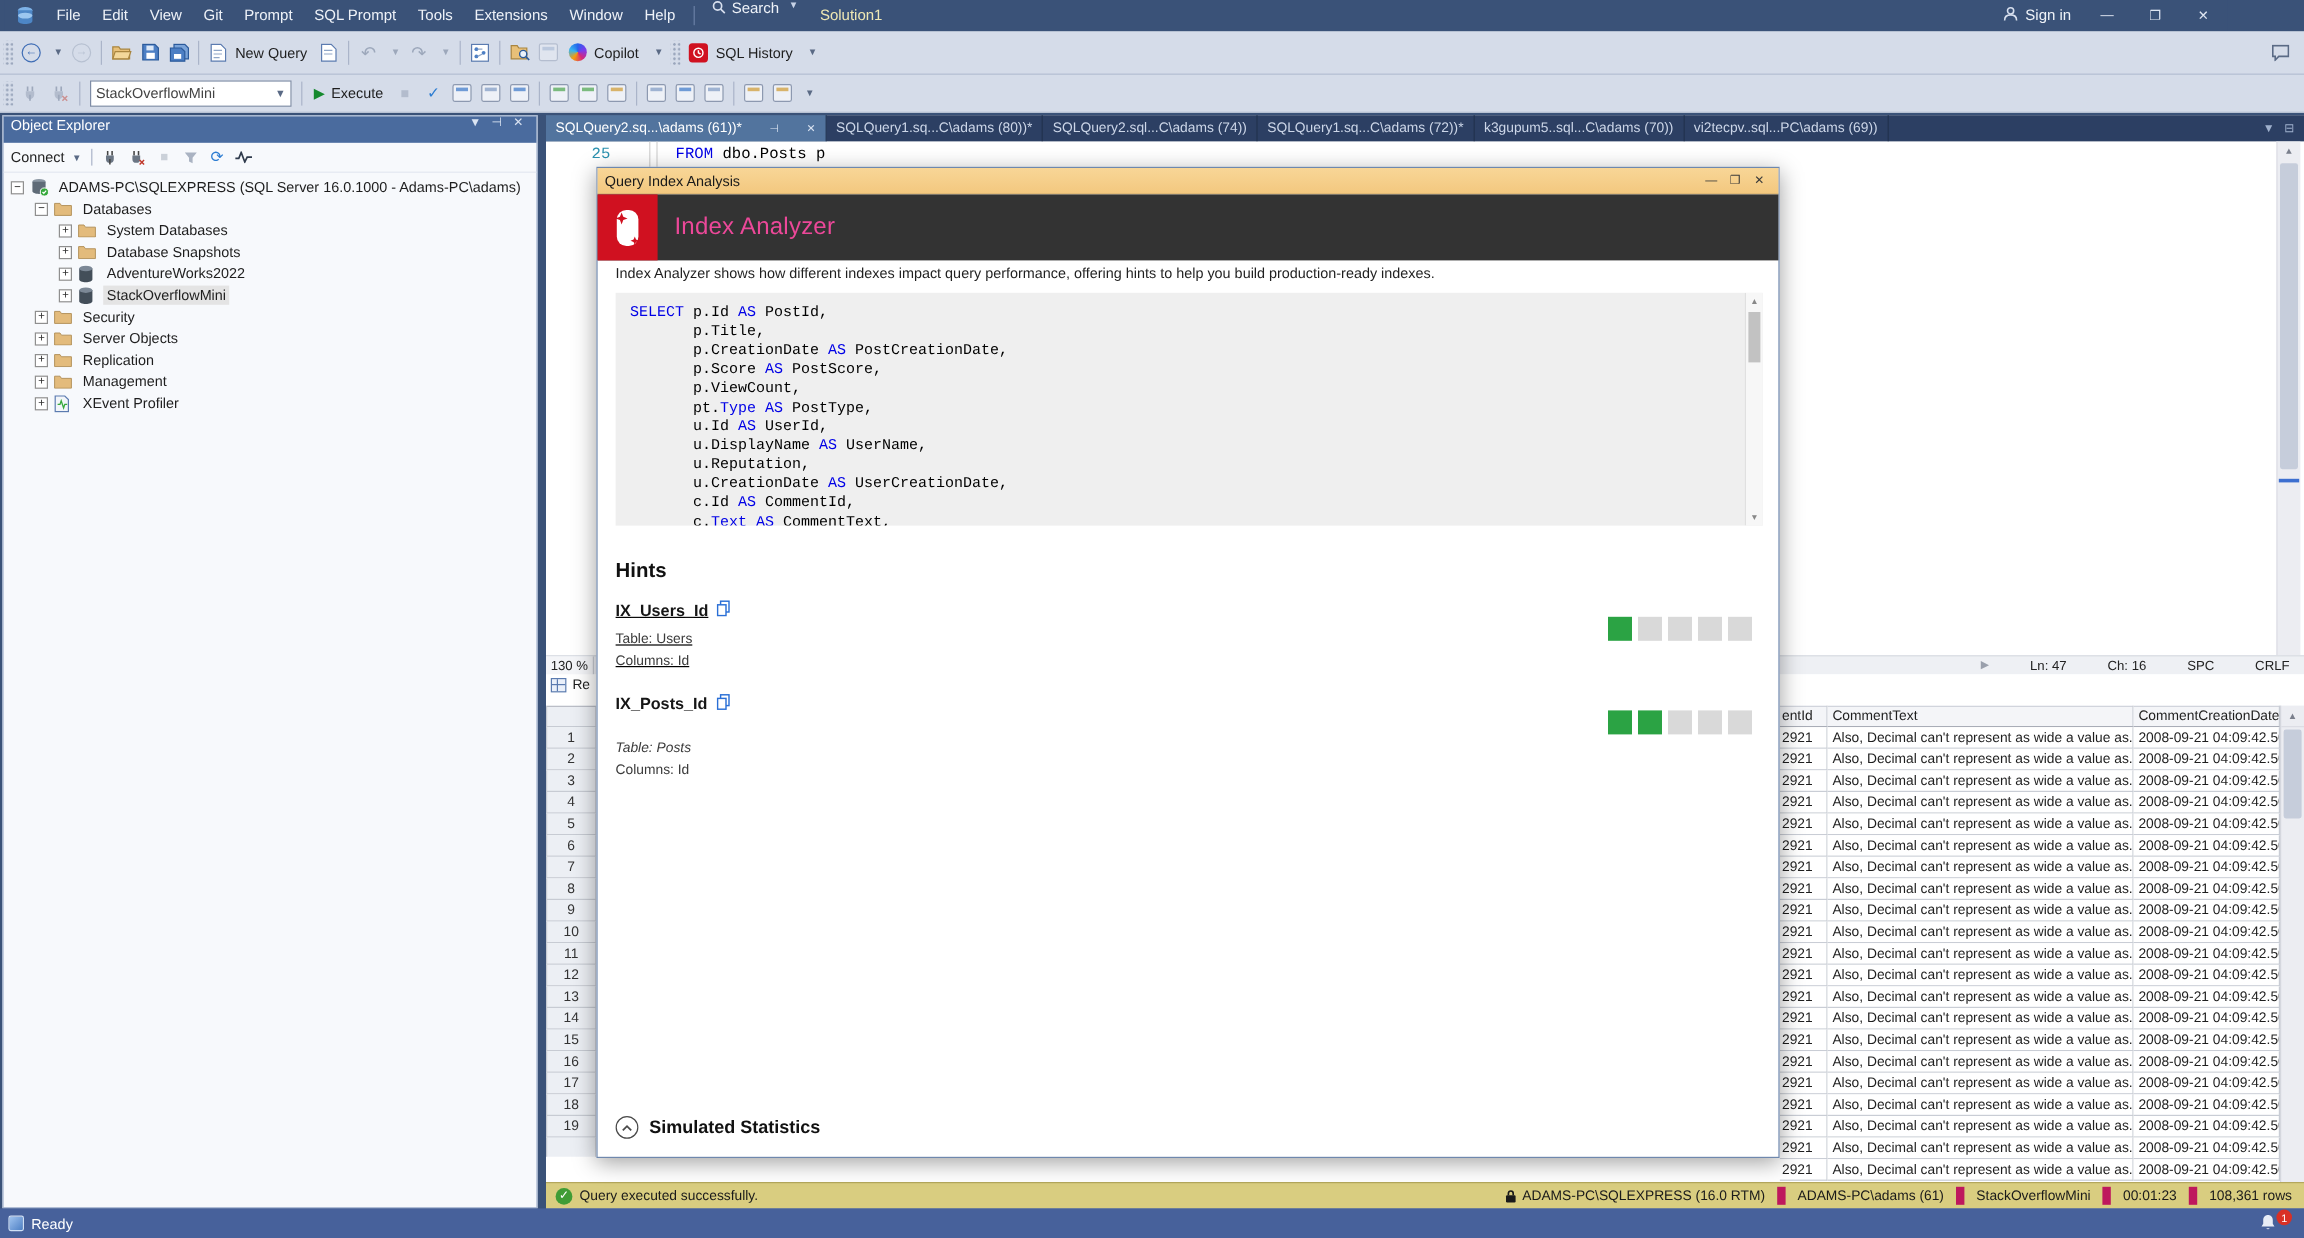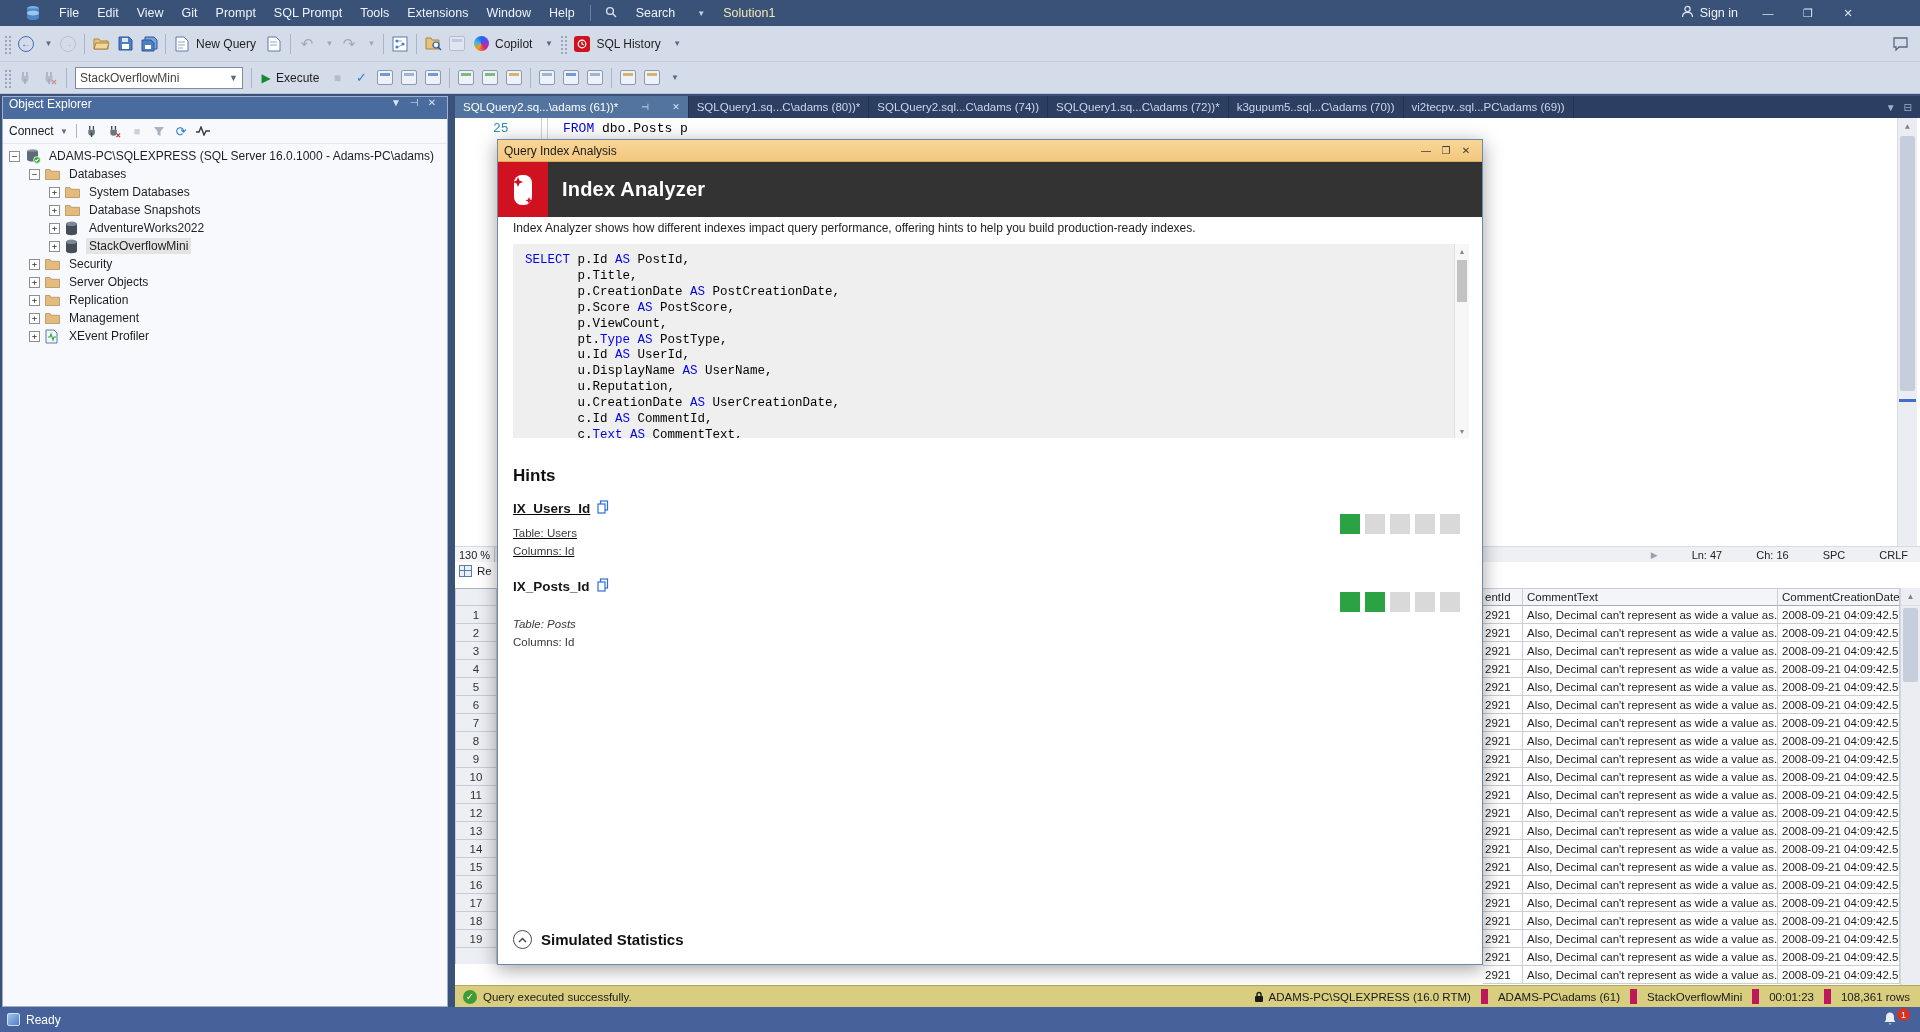--- a/index.html
+++ b/index.html
@@ -1,26 +1,26 @@
 <!DOCTYPE html>
 <html style="--menubar: #3a5278; --toolbar: #d5dce9; --oe-header: #4a6b9e; --tabstrip: #2c3f63; --tab-active: #52749e; --accent-red: #d01120; --keyword-blue: #0000e6; --green: #2ba344; --square-gray: #d9d9d9; --exec-bar: #d9cd80; --status-blue: #47619b; --dialog-title: #f8d697;"><head>
 <meta charset="utf-8">
 <style>
 *{margin:0;padding:0;box-sizing:border-box}
 html,body{width:1920px;height:1032px;overflow:hidden}
 body{font-family:"Liberation Sans","DejaVu Sans",sans-serif;background:#2f4568;-webkit-font-smoothing:antialiased}
 .app{position:relative;width:1920px;height:1032px;background:#3a5278}
 
 
-.menubar{position:absolute;left:16px;top:0;width:1852px;height:26px;background:var(--menubar,#3a5278);display:flex;align-items:center;color:#eef2f8;font-size:12.5px}
+.menubar{position:absolute;left:4px;top:0;width:1852px;height:26px;background:var(--menubar,#3a5278);display:flex;align-items:center;color:#eef2f8;font-size:12.5px}
 .app-icon{width:18px;height:18px;margin:0 8px 0 8px;flex:0 0 auto}
 .menu-items{display:flex;height:100%}
 .menu-item{padding:0 9px;display:flex;align-items:center;height:100%;cursor:default;white-space:nowrap}
 .menu-sep{width:1px;height:16px;background:#6a7fa6;margin:0 6px}
-.search-item{display:flex;align-items:center;gap:19px;padding:0 8px}
+.search-item{display:flex;align-items:flex-start;gap:5px;padding:0 8px}
 .caret{font-size:8px;color:#c7d2e6;margin-left:3px}
 .solution{color:#efe8b4;padding:0 10px}
 .mb-spacer{flex:1}
 .signin{display:flex;align-items:center;gap:6px;padding:0 10px}
 .win-controls{display:flex;height:100%}
 .win-btn{width:40px;height:100%;display:flex;align-items:center;justify-content:center;font-size:11px;color:#dfe6f2}
 
 
 .toolbar1{position:absolute;left:0;top:26px;width:1920px;height:36px;background:var(--toolbar,#d5dce9);border-bottom:1px solid #c3cbdc;display:flex;align-items:center;font-size:12px;color:#1e1e1e}
 .toolbar2{position:absolute;left:0;top:62px;width:1920px;height:32px;background:var(--toolbar,#d5dce9);border-bottom:1px solid #b9c2d4;display:flex;align-items:center;font-size:12px;color:#1e1e1e}
@@ -106,21 +106,21 @@
 .exec-right{margin-left:auto;display:flex;align-items:center;height:100%}
 .exec-cell{padding:0 10px;display:flex;align-items:center;gap:5px;border-left:7px solid #be185d;height:70%}
 
 
 .dialog{position:absolute;left:497px;top:139px;width:986px;height:826px;background:#fff;border:1px solid #6f88ad;box-shadow:0 4px 18px rgba(0,0,0,.38);z-index:50}
 .dlg-titlebar{height:22px;background:linear-gradient(var(--dialog-title,#f8d697),#f3c87f);border-bottom:1px solid #d9ab5c;display:flex;align-items:center;font-size:12px;color:#1a1a1a;padding:0 6px}
 .dlg-titlebar .t{flex:1}
 .dlg-btn{width:20px;text-align:center;color:#3a3a3a;font-size:10px}
 .dlg-header{height:55px;background:#333;display:flex;align-items:center}
 .dlg-logo{width:50px;height:55px;background:var(--accent-red,#d01120);display:flex;align-items:center;justify-content:center}
-.dlg-title{color:#ffffff;font-size:20px;font-weight:700;margin-left:14px;letter-spacing:.2px}
+.dlg-title{color:#ec4899;font-size:20px;font-weight:400;margin-left:14px;letter-spacing:.2px}
 .dlg-desc{position:absolute;left:15px;top:81px;right:20px;font-size:12px;color:#1f1f1f}
 .sqlbox{position:absolute;left:15px;top:104px;width:956px;height:194px;background:#efefef;overflow:hidden}
 .sqlcode{padding:9px 0 0 12px;font-family:"Liberation Mono","DejaVu Sans Mono",monospace;font-size:12.5px;line-height:15.9px;color:#000;white-space:pre}
 .sqlsb{position:absolute;right:0;top:0;width:15px;height:100%;background:#f7f7f7;border-left:1px solid #e0e0e0}
 .sqlsb .arr{height:14px;display:flex;align-items:center;justify-content:center;font-size:7px;color:#888}
 .sqlsb .thumb{position:absolute;left:2px;right:2px;top:16px;height:42px;background:#c2c2c2}
 .sqlsb .arr.dn{position:absolute;bottom:0;left:0;right:0}
 .hints-title{position:absolute;left:15px;top:326px;font-size:17px;font-weight:bold;color:#111}
 .hint{position:absolute;left:15px;right:15px;height:70px}
 .hint-name{font-size:13.5px;font-weight:bold;color:#161616;display:flex;align-items:center;gap:7px}

